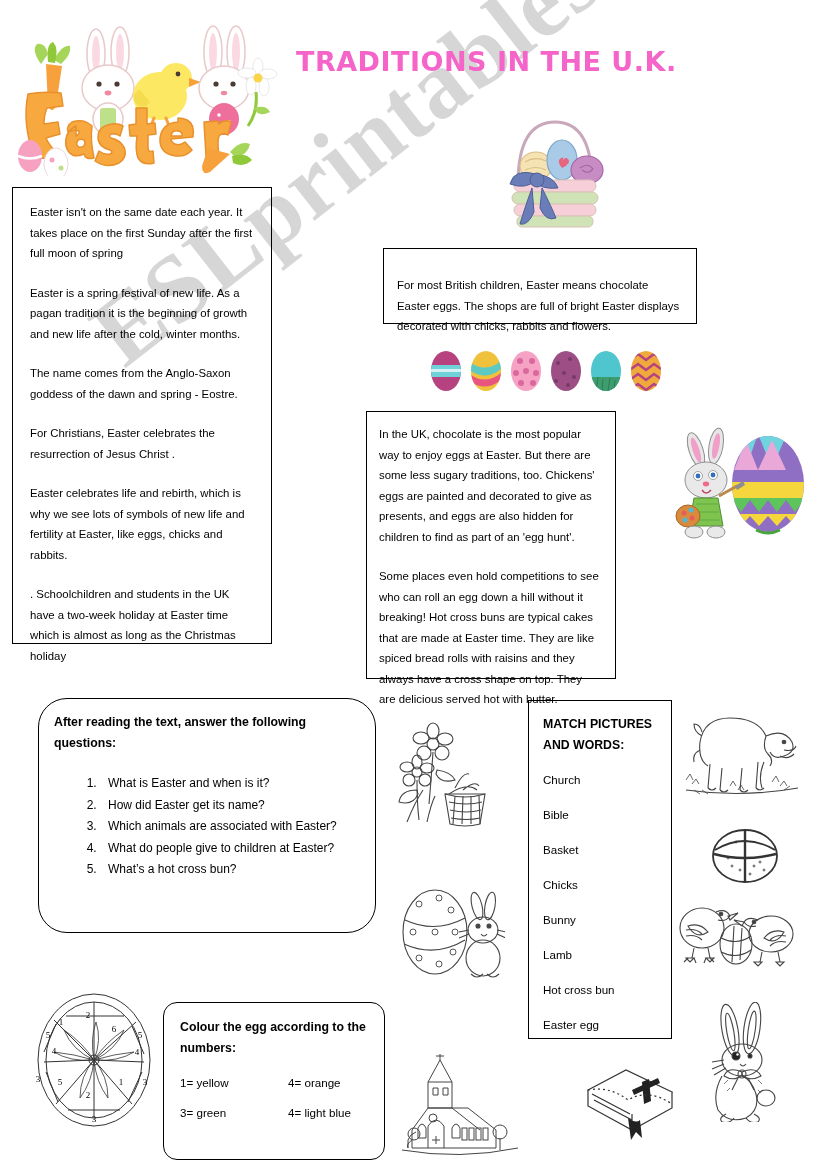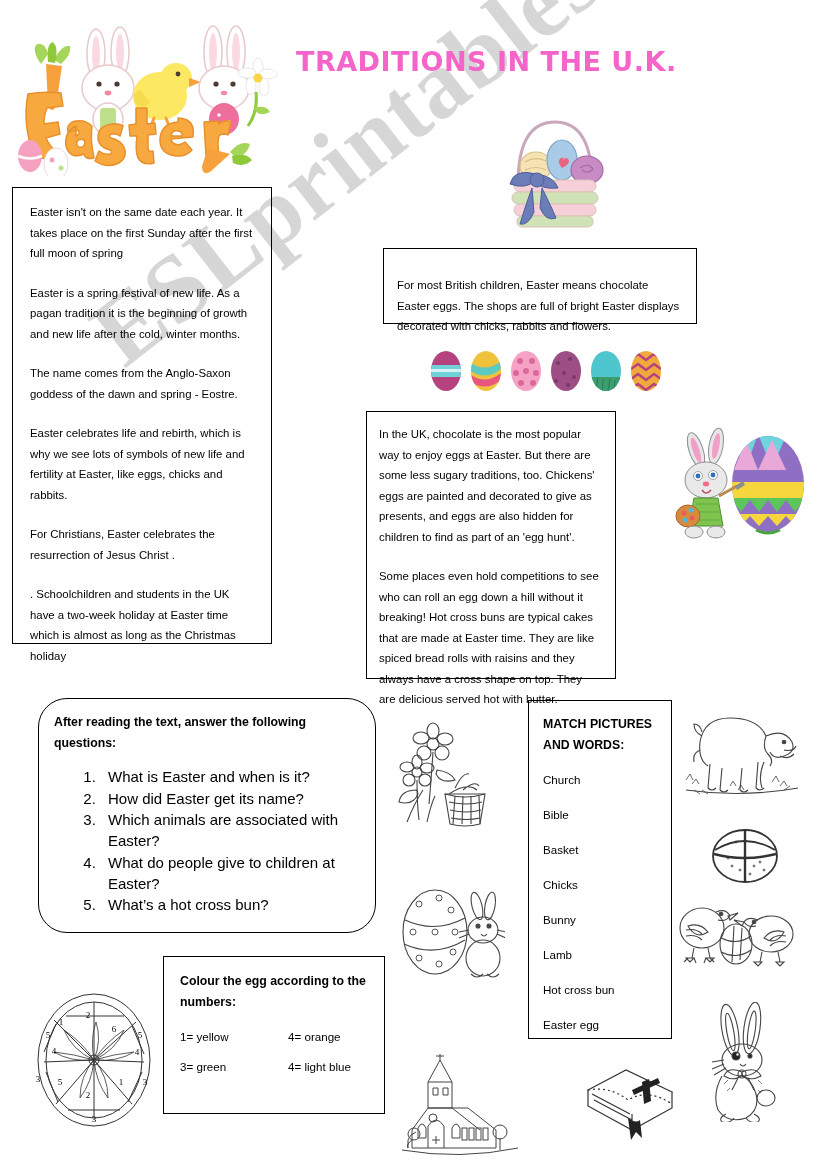--- a/index.html
+++ b/index.html
@@ -76,27 +76,27 @@
     z-index: 12;
     white-space: nowrap;
   }
 
   
   #box-left-text { left: 12px; top: 187px; width: 260px; height: 457px; padding: 14px 14px 0 17px; }
   #box-choc      { left: 383px; top: 248px; width: 314px; height: 76px; padding: 11px 12px 0 13px; }
   #box-uk        { left: 366px; top: 411px; width: 250px; height: 268px; padding: 12px 14px 0 12px; }
   #box-questions { left: 38px; top: 698px; width: 338px; height: 235px; padding: 13px 16px 0 15px; border-radius: 29px; }
   #box-match     { left: 528px; top: 700px; width: 144px; height: 339px; padding: 13px 10px 0 14px; }
-  #box-colour    { left: 163px; top: 956px; width: 222px; height: 158px; padding: 14px 12px 0 16px; }
+  #box-colour    { left: 163px; top: 1002px; width: 222px; height: 158px; padding: 14px 12px 0 16px; border-radius: 14px; }
 
   
   ol.qlist {
-    margin: 12px 0 0 0;
+    margin: 19px 0 0 0;
     padding-left: 46px;
-    font-size: 15px;
+    font-size: 12px;
     line-height: 21px;
   }
   ol.qlist li { margin-bottom: 0.5px; padding-left: 8px; }
 
   
   .match-words { margin-top: 16px; }
   .match-words div {
     font-size: 11.6px;
     line-height: 15px;
     margin-bottom: 20px;
@@ -258,22 +258,22 @@
         <path d="M40 88 q-8 22 -12 36 q8 2 14 -12 z"></path>
         <path d="M50 88 q10 20 14 30 q-10 4 -16 -10 z"></path>
       </g>
     </svg>
   </div>
 
   <div class="box txt" id="box-left-text">
     <p>Easter isn't on the same date each year. It takes place on the first Sunday after the first full moon of spring</p>
     <p>Easter is a spring festival of new life. As a pagan tradition it is the beginning of growth and new life after the cold, winter months.</p>
     <p>The name comes from the Anglo-Saxon goddess of the dawn and spring - Eostre.</p>
+    <p> For Christians, Easter celebrates the resurrection of Jesus Christ .</p>
     <p>Easter celebrates life and rebirth, which is why we see lots of symbols of new life and fertility at Easter, like eggs, chicks and rabbits.</p>
-    <p> For Christians, Easter celebrates the resurrection of Jesus Christ .</p>
     <p>. Schoolchildren and students in the UK have a two-week holiday at Easter time which is  almost as long as the Christmas holiday</p>
   </div>
 
   <div class="box txt" id="box-choc">
     <p>For most British children, Easter means chocolate Easter eggs. The shops are full of bright Easter displays decorated with chicks, rabbits and flowers.</p>
   </div>
 
   <div class="art" id="egg-row">
     <svg width="240" height="44" viewBox="0 0 240 44">
       <defs>

